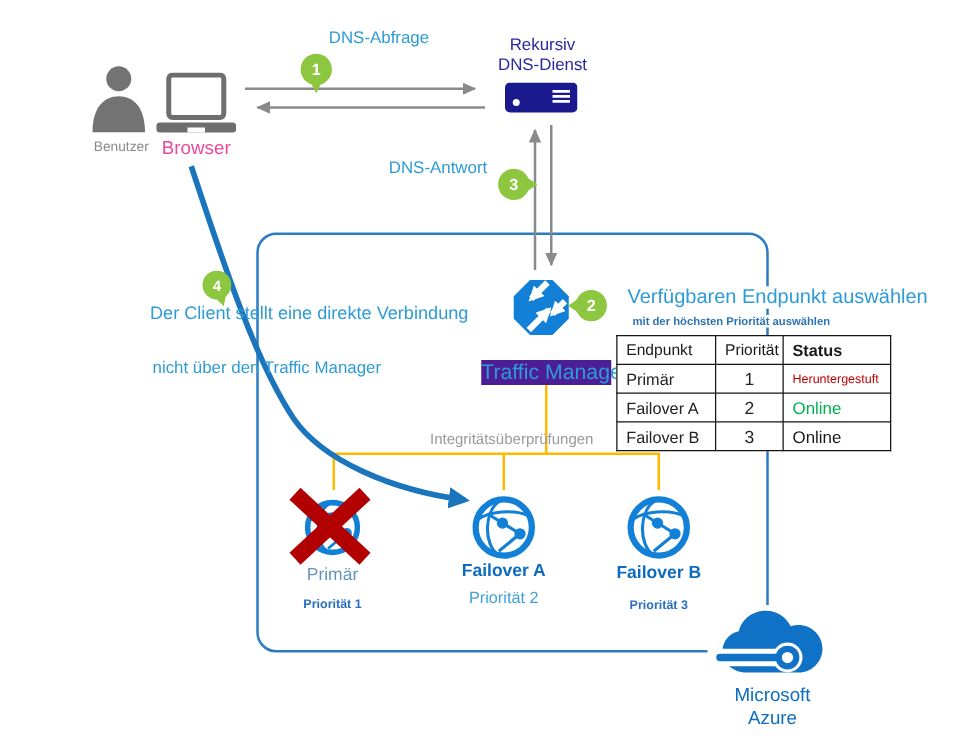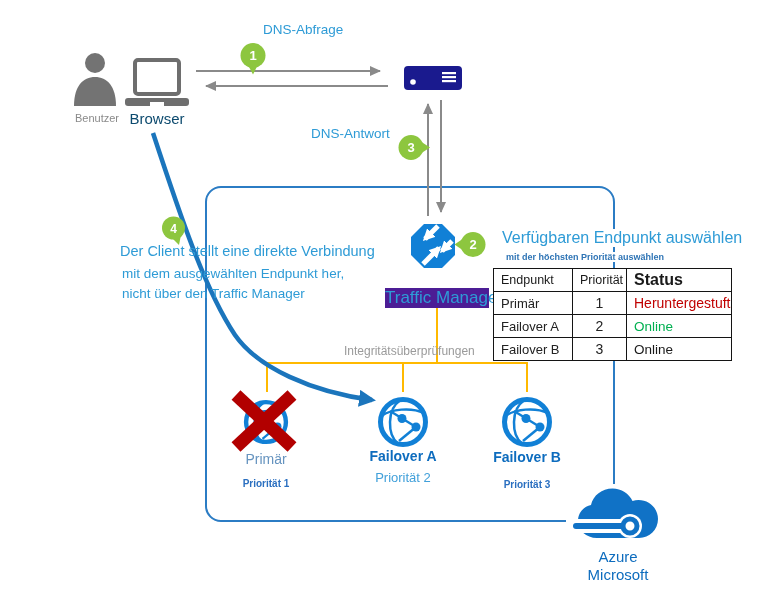--- a/index.html
+++ b/index.html
@@ -19,44 +19,44 @@
   #boundary-box {
     position:absolute; left:205px; top:186px; width:406px; height:332px;
     border:2px solid #2b7cc4; border-radius:16px;
   }
 
   .lbl { position:absolute; white-space:nowrap; }
   .blue  { color:#2e9bd6; }
   .navy  { color:#2828a0; }
 
   #user-label    { left:68px;  top:112px; width:58px; text-align:center; font-size:11px; color:#8a8a8a; }
-  #browser-label { left:124px; top:110px; width:66px; text-align:center; font-size:15px; color:#0c4a6e; }
+  #browser-label { left:124px; top:110px; width:66px; text-align:center; font-size:15px; color:#ec4899; }
 
   #dns-query-label    { left:263px; top:22px;  font-size:13.5px; }
   #dns-response-label { left:311px; top:126px; font-size:13.5px; }
   #recursive-dns-label{ left:389px; top:28px;  width:90px; text-align:center; font-size:13.5px; line-height:16px; }
 
   #client-note-line1 { left:120px; top:243px; font-size:14.5px; }
   #client-note-line2 { left:122px; top:266px; font-size:13.5px; }
   #client-note-line3 { left:122px; top:286px; font-size:13.5px; }
 
   #traffic-manager-label { left:385px; top:288px; width:104px; text-align:center; font-size:17px; background:#4c1d95; z-index:4; }
 
   #endpoint-title    { left:499px; top:229px; font-size:16px; background:#fff; padding:0 3px; z-index:4; }
   #endpoint-subtitle { left:504px; top:252px; font-size:9px; font-weight:bold; color:#2e74b5; background:#fff; padding:0 2px; z-index:4;text-align:center; }
 
   #health-checks-label { left:344px; top:344px; font-size:12px; color:#9a9a9a; z-index:3; }
 
   #endpoint-table { position:absolute; left:493px; top:268px; border-collapse:collapse; table-layout:fixed; background:#fff; }
   #endpoint-table th, #endpoint-table td { border:1.4px solid #141414; padding:0 0 0 7px; height:22px; text-align:left; font-weight:normal; }
   #endpoint-table th { font-size:12.5px; color:#1a1a1a; }
-  #endpoint-table th.status-h { font-size:16px; font-weight:bold;margin-top:24px; }
+  #endpoint-table th.status-h { font-size:13px; font-weight:bold;margin-top:24px; }
   #endpoint-table td { font-size:13px; color:#222; }
   #endpoint-table td.num { text-align:center; padding:0; font-size:14px; }
-  #endpoint-table td.st-down   { color:#c00000; font-size:14px; }
+  #endpoint-table td.st-down   { color:#c00000; font-size:10px; }
   #endpoint-table td.st-online { color:#00b050; font-size:13.5px; }
   #endpoint-table td.st-plain  { color:#1a1a1a; font-size:13.5px; }
 
   #primary-label    { left:230px; top:451px; width:72px; text-align:center; font-size:14px; color:#6593bf; }
   #primary-priority { left:230px; top:478px; width:72px; text-align:center; font-size:10px; font-weight:bold; color:#2a6fc0; }
   #failover-a-label    { left:361px; top:448px; width:84px; text-align:center; font-size:14px; font-weight:600; color:#0d6cbe; }
   #failover-a-priority { left:361px; top:470px; width:84px; text-align:center; font-size:13px; color:#41a0da; }
   #failover-b-label    { left:485px; top:449px; width:84px; text-align:center; font-size:14px; font-weight:600; color:#0d6cbe; }
   #failover-b-priority { left:485px; top:479px; width:84px; text-align:center; font-size:10px; font-weight:bold; color:#2a6fc0; }
 
@@ -103,20 +103,24 @@
 
   <svg class="abs icon" style="left:125px; top:58px;" width="64" height="50" viewBox="0 0 64 50">
     <rect x="10" y="2" width="44" height="34" rx="3" fill="#fff" stroke="#6e6e6e" stroke-width="4"></rect>
     <rect x="0" y="40" width="64" height="8" rx="3" fill="#6e6e6e"></rect>
     <rect x="25" y="44" width="14" height="4" fill="#fff"></rect>
   </svg>
   <div id="browser-label" class="lbl">Browser</div>
 
   <div id="dns-query-label" class="lbl blue">DNS-Abfrage</div>
   <div id="dns-response-label" class="lbl blue">DNS-Antwort</div>
+  <div id="recursive-dns-label" class="lbl navy">
+    <div>Rekursiv</div>
+    <div>DNS-Dienst</div>
+  </div>
   <svg class="abs icon" style="left:404px; top:66px;" width="58" height="26" viewBox="0 0 58 26">
     <rect x="0" y="0" width="58" height="24" rx="4" fill="#1a1a8e"></rect>
     <circle cx="9" cy="16" r="2.8" fill="#fff"></circle>
     <rect x="38" y="6" width="14" height="2.2" fill="#fff"></rect>
     <rect x="38" y="10" width="14" height="2.2" fill="#fff"></rect>
     <rect x="38" y="14" width="14" height="2.2" fill="#fff"></rect>
   </svg>
 
   <svg class="abs marker" style="left:239px; top:42px;" width="28" height="33" viewBox="0 0 28 33">
     <path d="M9,23 L14,32.5 L18.5,23.5 Z" fill="#8dc63f"></path>
@@ -133,21 +137,20 @@
     <circle cx="21" cy="13.5" r="12.5" fill="#8dc63f"></circle>
     <text x="21" y="18" text-anchor="middle" font-size="13">2</text>
   </svg>
   <svg class="abs marker" style="left:161px; top:216px;" width="26" height="30" viewBox="0 0 26 30">
     <path d="M10,21 L18,29 L20,19 Z" fill="#8dc63f"></path>
     <circle cx="12.5" cy="12" r="11.5" fill="#8dc63f"></circle>
     <text x="12.5" y="16.5" text-anchor="middle" font-size="12">4</text>
   </svg>
 
   <div id="client-note-line1" class="lbl blue">Der Client stellt eine direkte Verbindung</div>
-  <div id="client-note-line2" class="lbl blue">mit dem ausgewählten Endpunkt her,</div>
   <div id="client-note-line3" class="lbl blue">nicht über den Traffic Manager</div>
 
   <svg class="abs icon" style="left:408px; top:221px;" width="50" height="50" viewBox="0 0 50 50">
     <defs>
       <marker id="wh" markerUnits="userSpaceOnUse" markerWidth="14" markerHeight="12" refX="9" refY="6" orient="auto">
         <path d="M0,0 L12,6 L0,12 Z" fill="#fff"></path>
       </marker>
     </defs>
     <path d="M16,3 H34 L47,16 V34 L34,47 H16 L3,34 V16 Z" fill="#1180d6"></path>
     <line x1="30" y1="5" x2="17" y2="18" stroke="#fff" stroke-width="5" marker-end="url(#wh)"></line>
@@ -236,17 +239,17 @@
       <path d="M31,54 C20,54 12,46 12,37 C12,29 17.5,22.5 25,21 C27,11.5 36,4.5 46.5,4.5
                C55.5,4.5 63,9.5 66.5,17 C68.5,16.3 70.5,16 72.5,16 C83.5,16 92,24.5 92,35
                C92,45.5 83.5,54 73,54 Z" fill="#1072c6"></path>
       <rect x="2" y="35" width="64" height="14" fill="#fff"></rect>
       <circle cx="64" cy="42" r="12" fill="#fff"></circle>
       <line x1="10" y1="42" x2="64" y2="42" stroke="#1072c6" stroke-width="6" stroke-linecap="round"></line>
       <circle cx="64" cy="42" r="7" fill="#fff" stroke="#1072c6" stroke-width="5"></circle>
     </svg>
   </div>
   <div id="azure-label">
+    <div>Microsoft</div>
     <div>Azure</div>
-    <div>Microsoft</div>
   </div>
 
 </div>
 
 </body></html>

